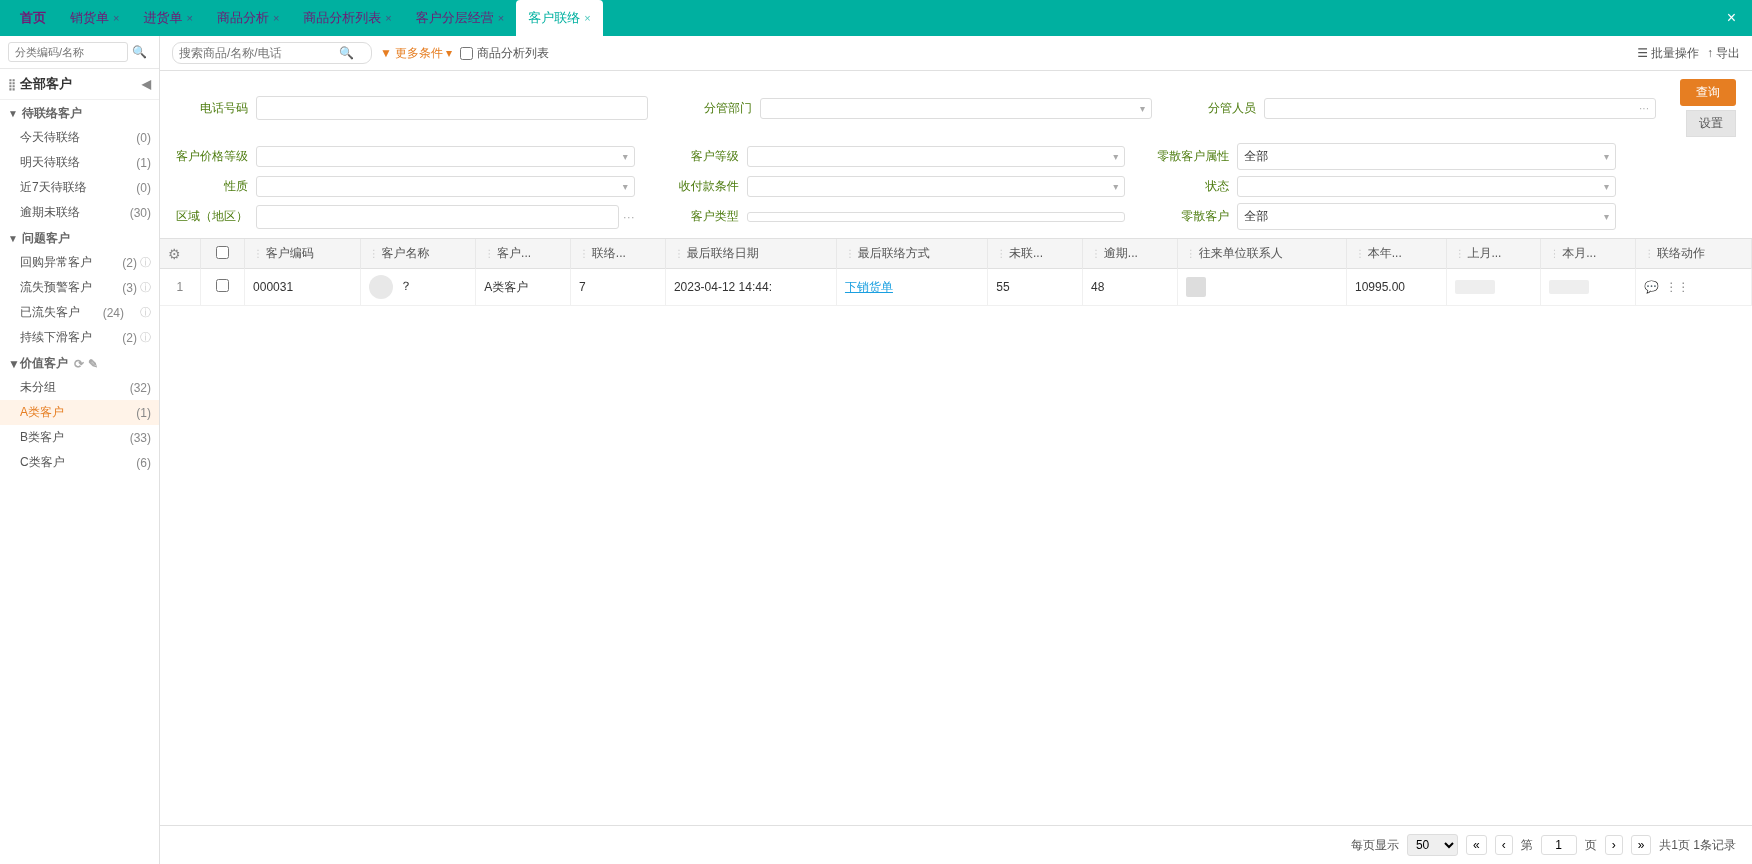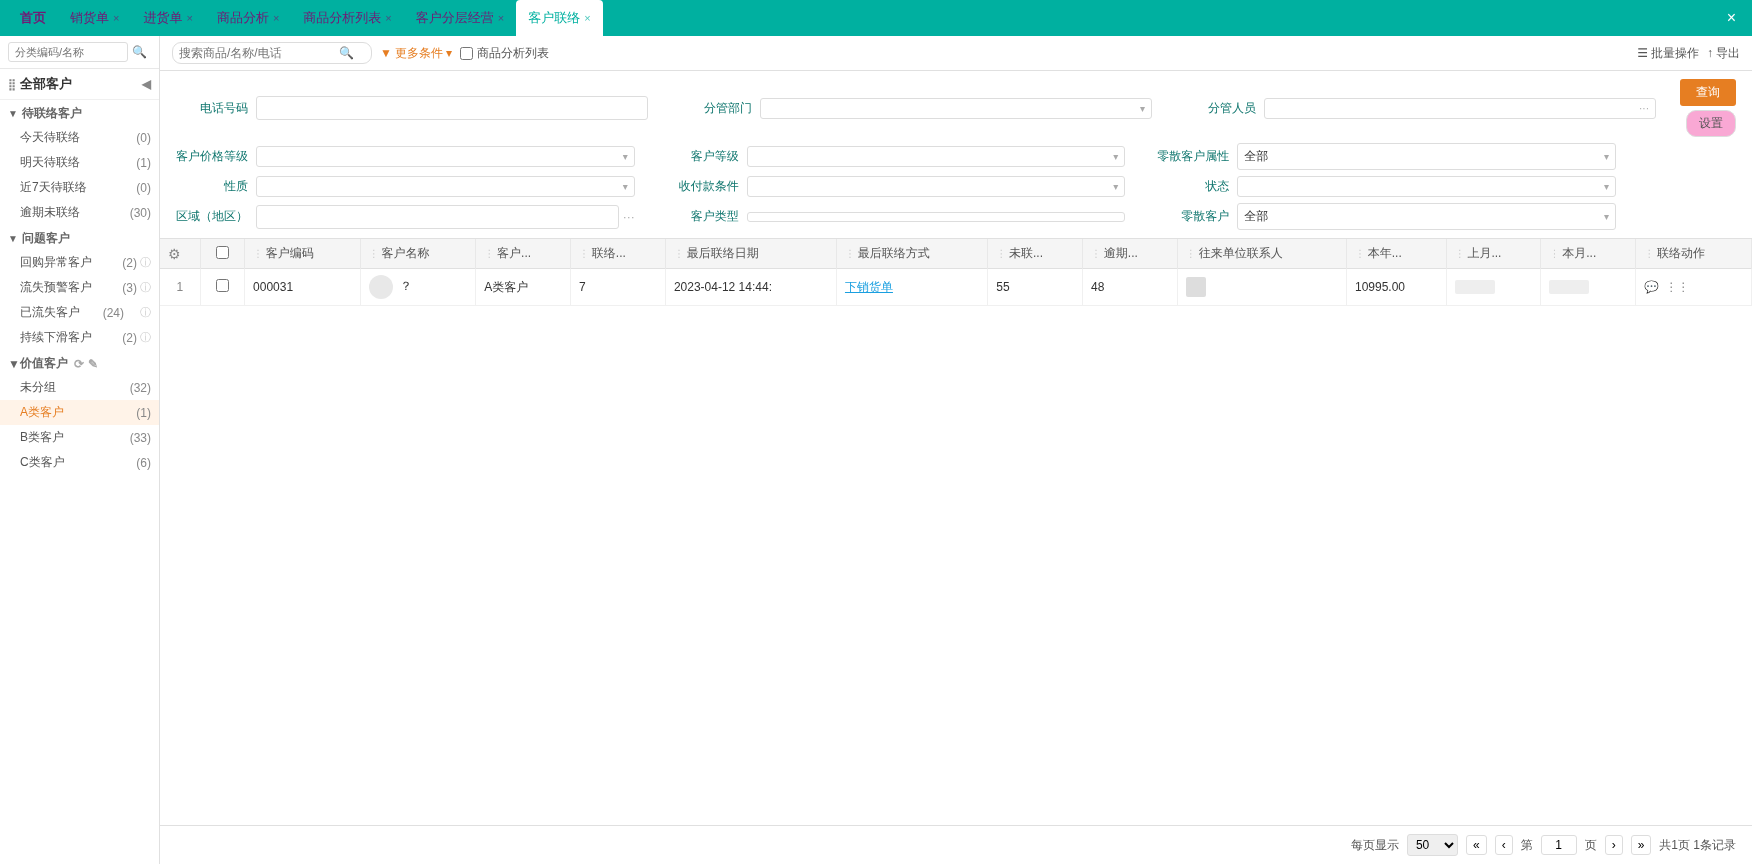--- a/index.html
+++ b/index.html
@@ -213,21 +213,21 @@
     }
     .filter-row:last-child { margin-bottom: 0; }
     .filter-cell {
       display: flex;
       align-items: center;
       flex: 1;
       min-width: 0;
     }
     .filter-label {
       font-size: 12px;
-      color: #0f766e;
+      color: #4d7c0f;
       white-space: nowrap;
       min-width: 80px;
       text-align: right;
       padding-right: 8px;
     }
     .filter-input {
       flex: 1;
       border: 1px solid #ddd;
       border-radius: 3px;
       padding: 4px 6px;
@@ -261,24 +261,24 @@
       background: #e67e22;
       color: white;
       border: none;
       border-radius: 3px;
       padding: 5px 16px;
       font-size: 12px;
       cursor: pointer;
       margin-left: 8px;
     }
     .settings-btn {
-      background: #f9a8d4;
+      background: #e5e5e5;
       color: #555;
       border: 1px solid #ddd;
-      border-radius: 10px;
+      border-radius: 0;
       padding: 4px 12px;
       font-size: 12px;
       cursor: pointer;
       margin-left: 4px;
     }
     .filter-action-col {
       display: flex;
       flex-direction: column;
       align-items: flex-end;
       justify-content: center;

